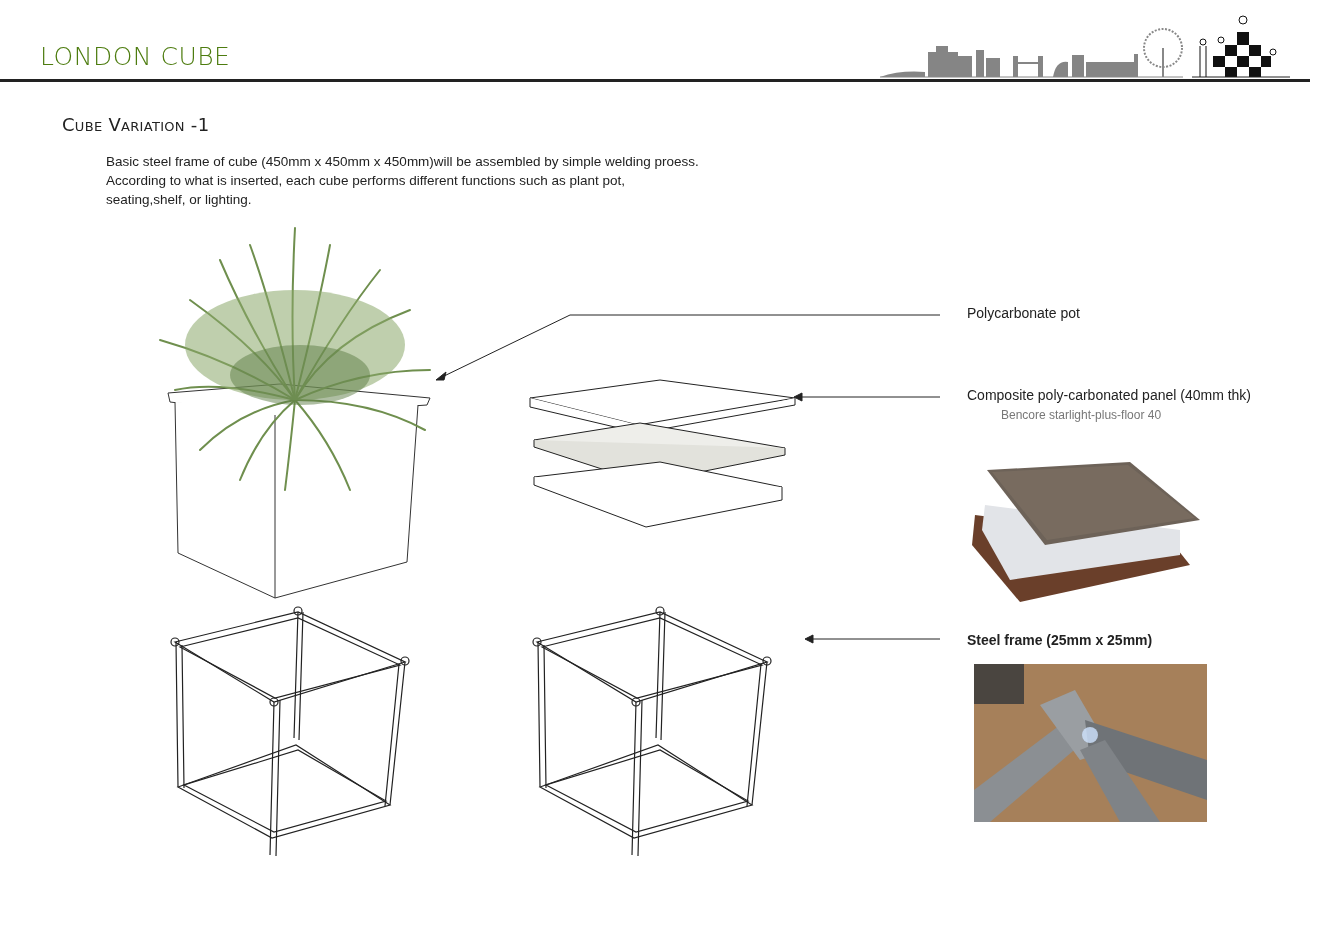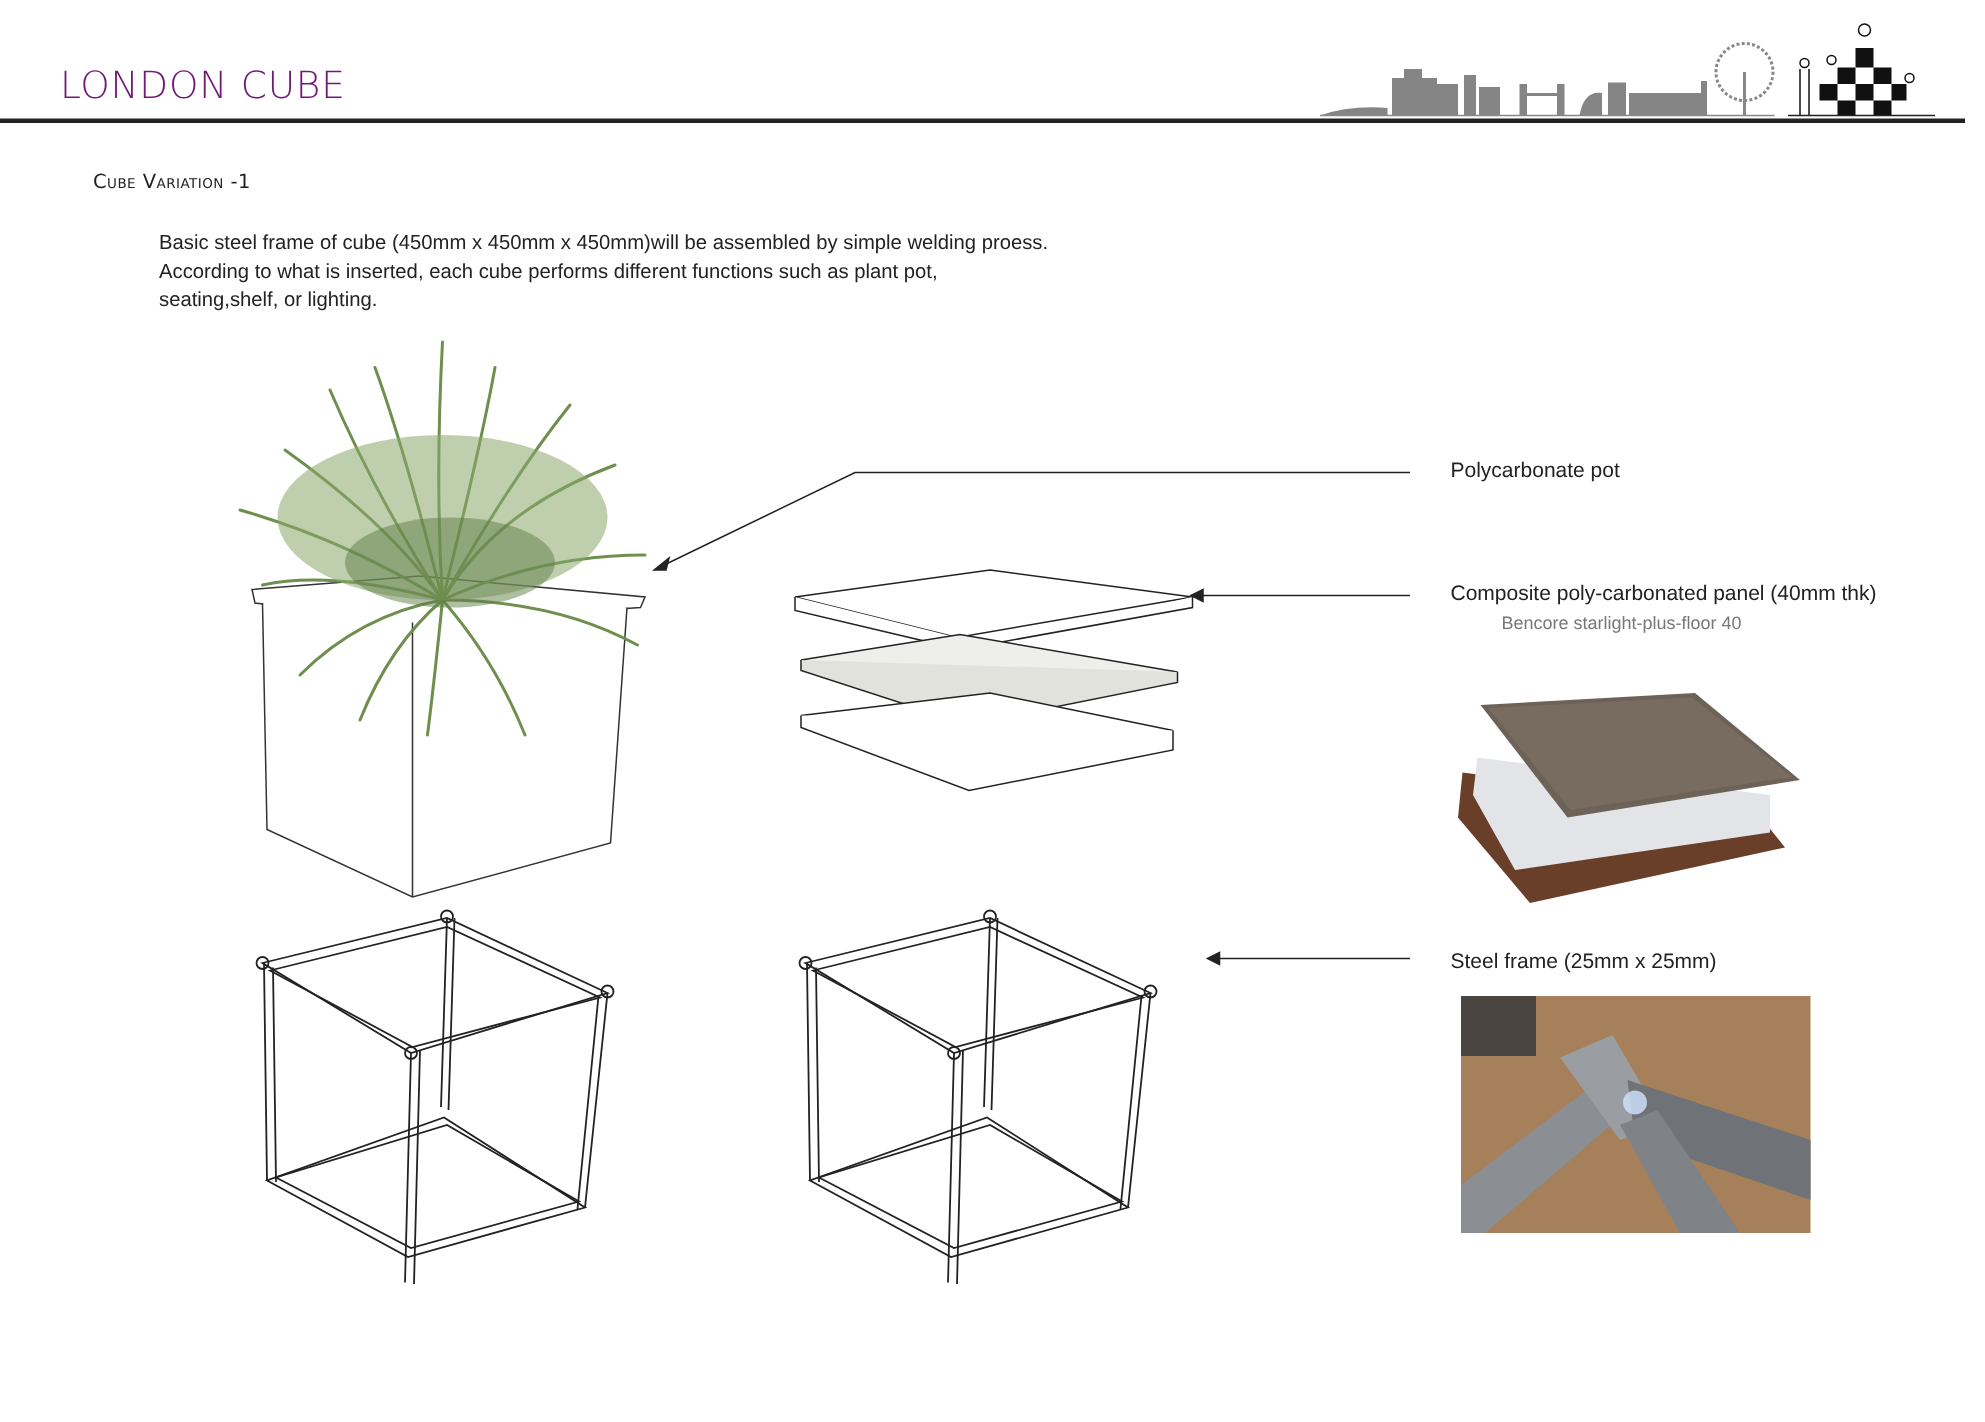--- a/index.html
+++ b/index.html
@@ -1,20 +1,20 @@
 <!DOCTYPE html>
 <html><head>
 <meta charset="utf-8">
 <style>
   html,body{margin:0;padding:0;background:#fff;}
   body{width:1323px;height:948px;position:relative;overflow:hidden;font-family:"Liberation Sans",sans-serif;color:#222;}
   .abs{position:absolute;}
-  .title{left:40px;top:42px;font-family:"DejaVu Sans",sans-serif;font-size:25px;font-weight:300;color:#701a75;letter-spacing:0.5px;}
+  .title{left:40px;top:42px;font-family:"DejaVu Sans",sans-serif;font-size:25px;font-weight:300;color:#4d7c0f;letter-spacing:0.5px;}
   .rule{left:0;top:79px;width:1310px;height:3px;background:#222;}
-  .subtitle{left:62px;top:114px;font-family:"DejaVu Sans",sans-serif;font-size:13px;color:#222;font-variant:small-caps;letter-spacing:0.3px;}
+  .subtitle{left:62px;top:114px;font-family:"DejaVu Sans",sans-serif;font-size:18px;color:#222;font-variant:small-caps;letter-spacing:0.3px;}
   .desc{left:78px;top:152px;width:600px;font-size:13.5px;line-height:19px;color:#222;margin-left:28px;}
   .label{font-size:14px;color:#222;white-space:nowrap;margin-left:10px;}
   .sublabel{font-size:12px;color:#777;white-space:nowrap;}
   svg{position:absolute;left:0;top:0;}
 </style>
 </head>
 <body>
 
 <div class="abs title">LONDON CUBE</div>
 <div class="abs rule"></div>
@@ -154,13 +154,13 @@
     <path d="M1040 705 L1075 690 L1110 750 L1080 760Z" fill="#9a9ea2"></path>
     <path d="M1085 720 L1207 760 L1207 800 L1090 760Z" fill="#6f7377"></path>
     <path d="M1080 750 L1120 822 L1160 822 L1105 740Z" fill="#7f8387"></path>
     <circle cx="1090" cy="735" r="8" fill="#cfe3ff" opacity="0.8"></circle>
   </g>
 </svg>
 
 <div class="abs label" style="left:957px;top:305px;">Polycarbonate pot</div>
 <div class="abs label" style="left:957px;top:387px;">Composite poly-carbonated panel (40mm thk)</div>
 <div class="abs sublabel" style="left:957px;top:408px;margin-left:44px;">Bencore starlight-plus-floor 40</div>
-<div class="abs label" style="left:957px;top:632px;">Steel frame (25mm x 25mm)</div>
+<div class="abs label" style="left:957px;top:632px;font-weight:bold;">Steel frame (25mm x 25mm)</div>
 
 </body></html>

